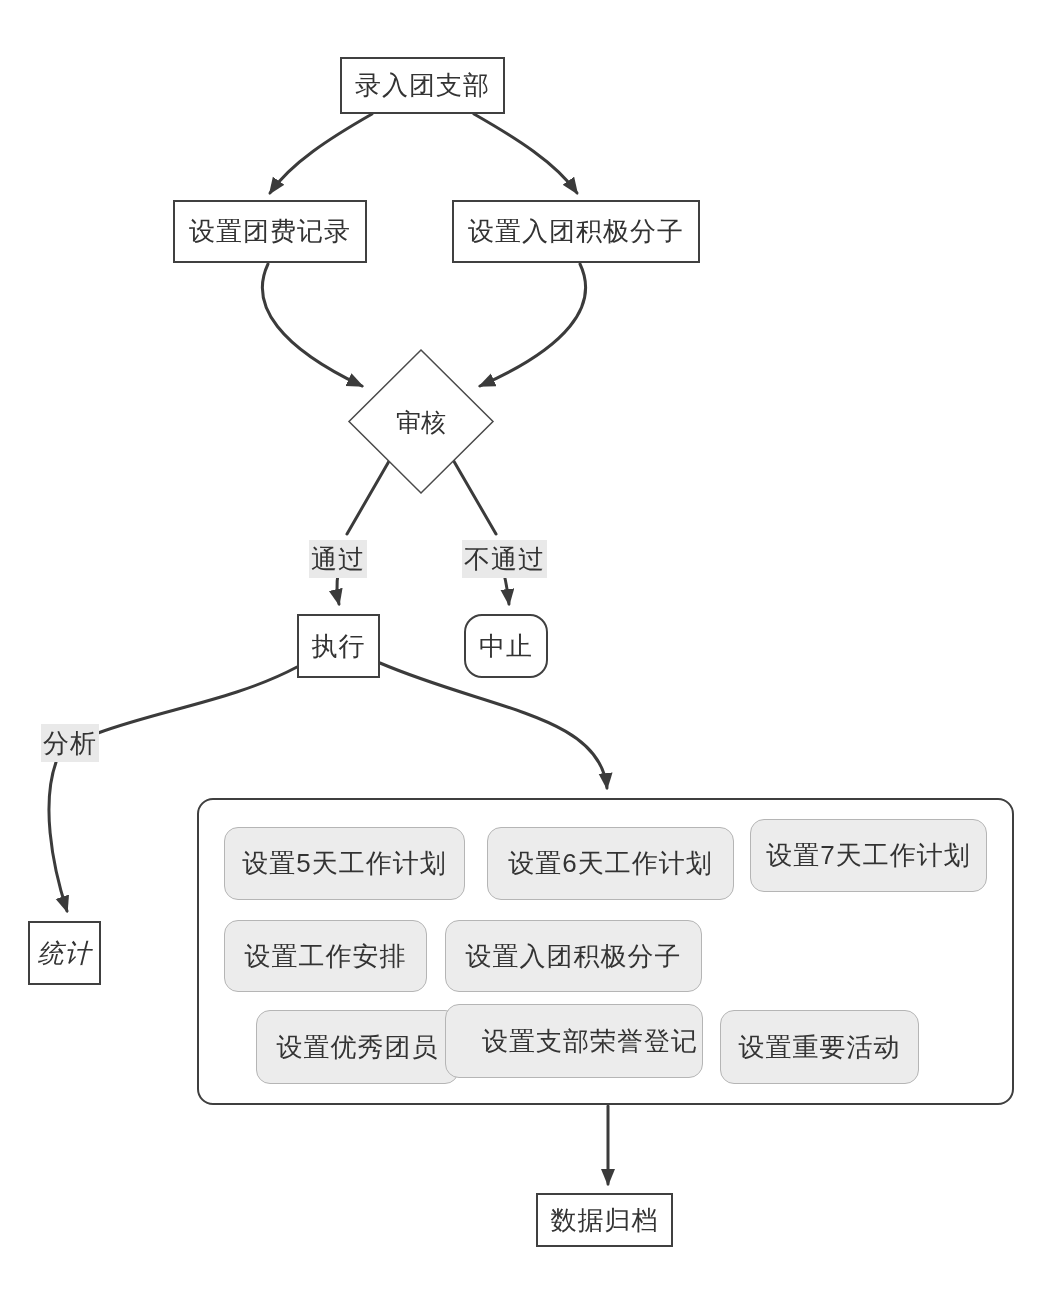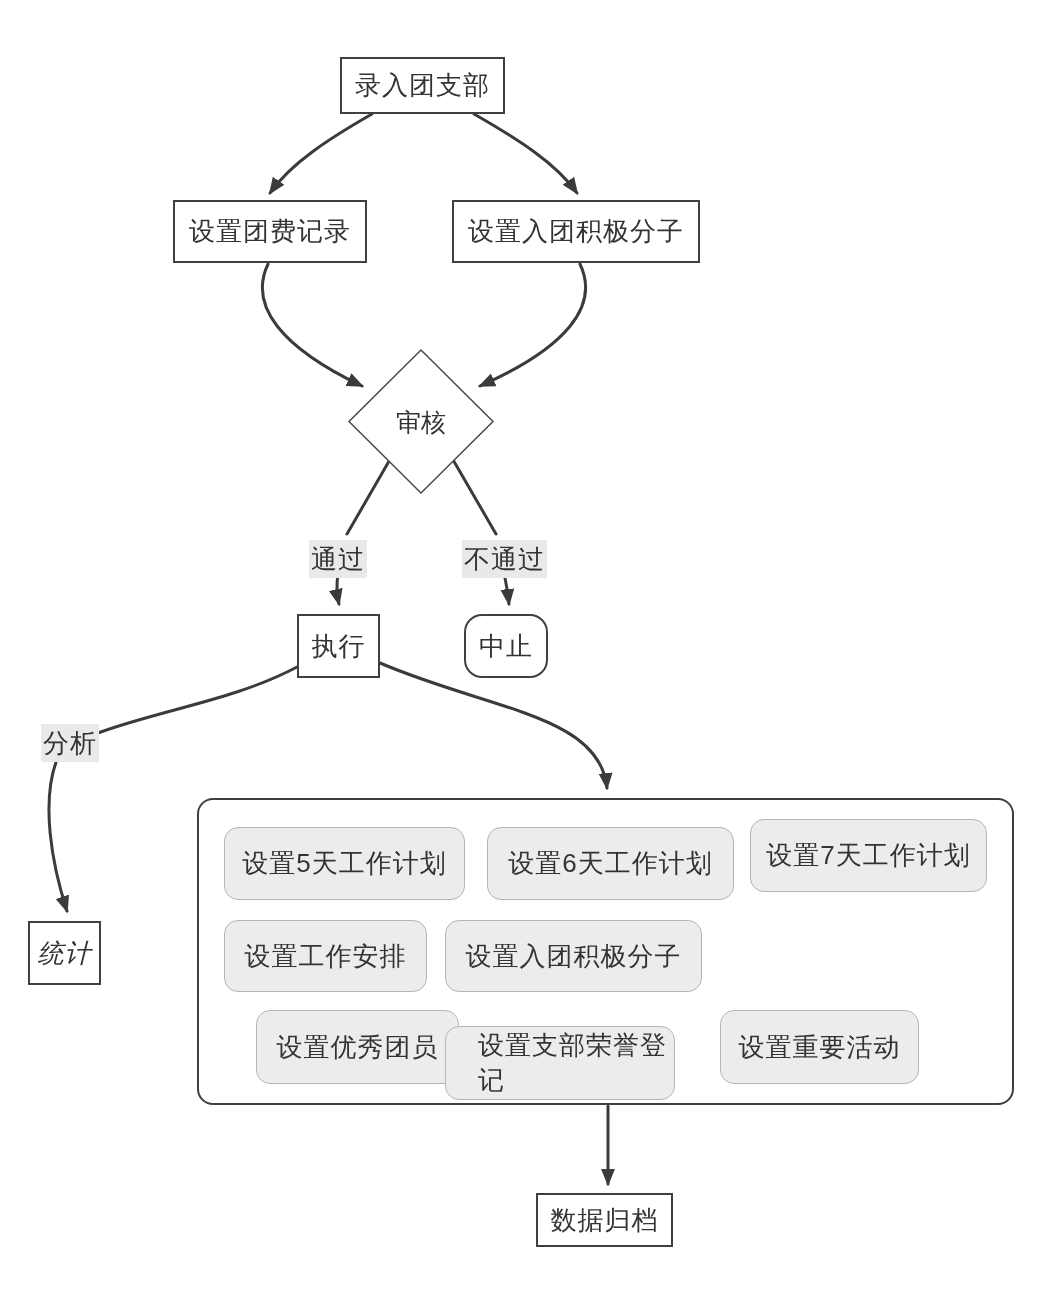--- a/index.html
+++ b/index.html
@@ -88,19 +88,19 @@
 
   <div class="box" style="left:28px; top:921px; width:73px; height:64px;font-style:italic;">统计</div>
 
   <div class="group" style="left:197px; top:798px; width:817px; height:307px;">
     <div class="task" style="left:25px;  top:27px;  width:241px; height:73px;">设置5天工作计划</div>
     <div class="task" style="left:288px; top:27px;  width:247px; height:73px;">设置6天工作计划</div>
     <div class="task" style="left:551px; top:19px;  width:237px; height:73px;">设置7天工作计划</div>
     <div class="task" style="left:25px;  top:120px; width:203px; height:72px;">设置工作安排</div>
     <div class="task" style="left:246px; top:120px; width:257px; height:72px;">设置入团积极分子</div>
     <div class="task" style="left:25px;  top:210px; width:203px; height:74px;margin-left:32px;">设置优秀团员</div>
-    <div class="task" style="left:246px; top:226px; width:230px; height:74px;padding-left:32px;">设置支部荣誉登记</div>
+    <div class="task" style="left:246px; top:204px; width:258px; height:74px;padding-left:32px;">设置支部荣誉登记</div>
     <div class="task" style="left:521px; top:210px; width:199px; height:74px;">设置重要活动</div>
   </div>
 
   <div class="box" style="left:536px; top:1193px; width:137px; height:54px;">数据归档</div>
 
 </div>
 
 </body></html>

